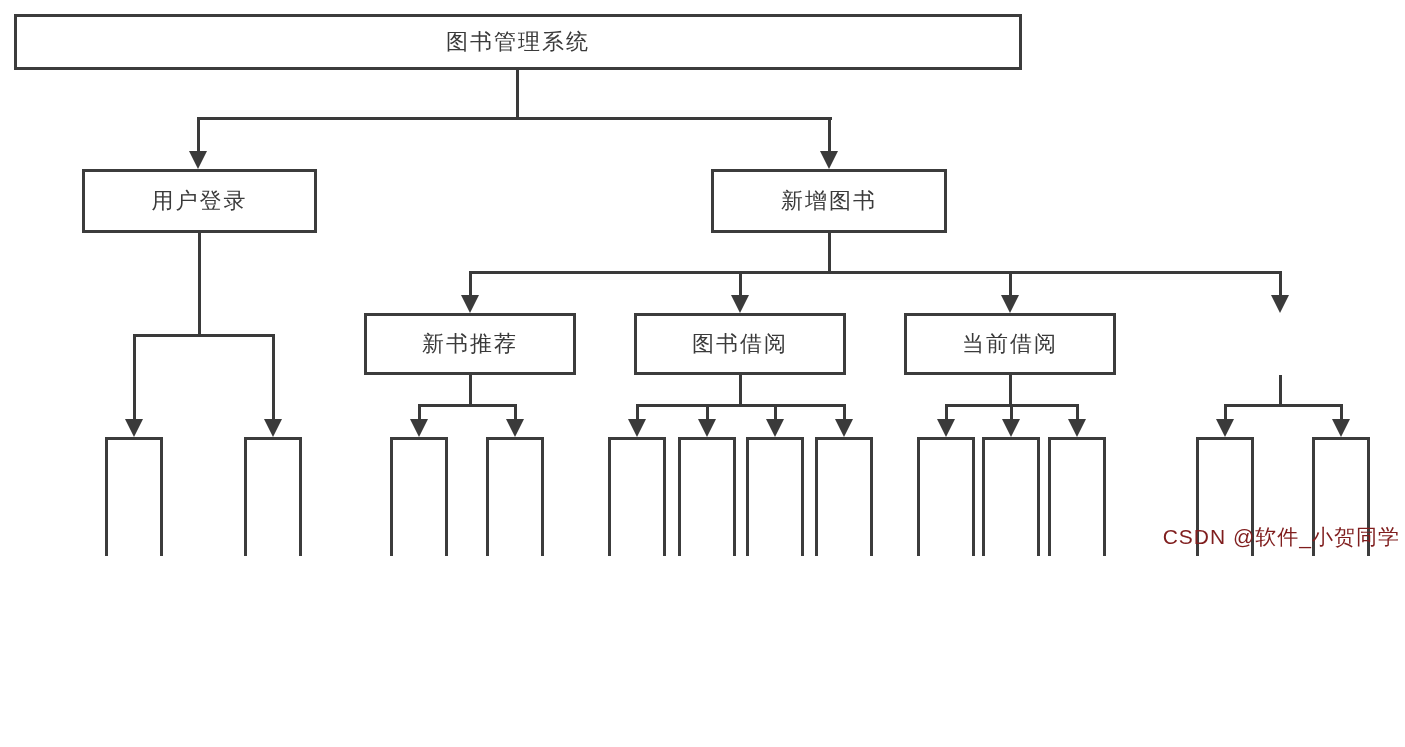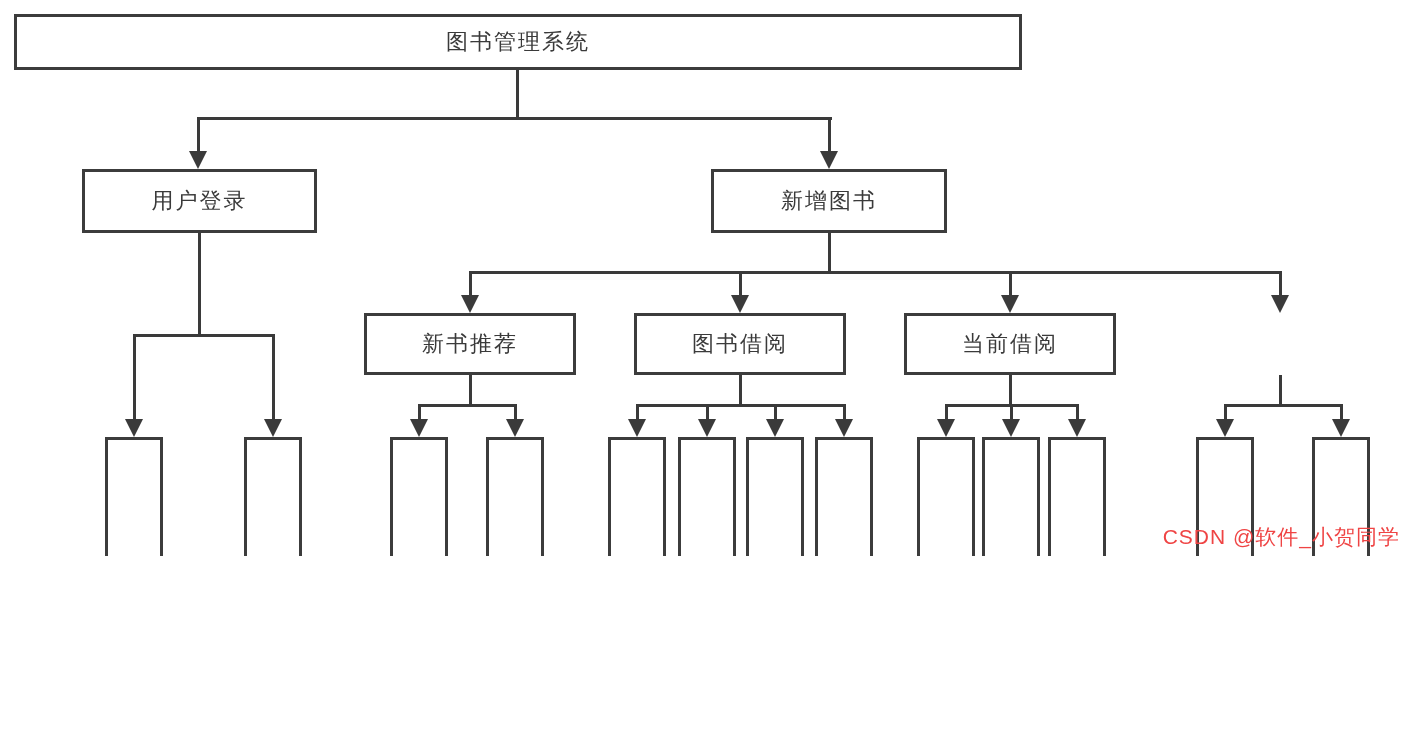--- a/index.html
+++ b/index.html
@@ -19,21 +19,21 @@
   }
   .vl{position:absolute;width:3px;background:#3a3a3a;}
   .hl{position:absolute;height:3px;background:#3a3a3a;}
   .ar{
     position:absolute;width:0;height:0;
     border-left:9px solid transparent;border-right:9px solid transparent;
     border-top:18px solid #3a3a3a;
   }
   .wm{
     position:absolute;right:5px;bottom:5px;z-index:10;
-    font-size:21px;color:#ef4444;letter-spacing:1px;white-space:nowrap;
+    font-size:21px;color:#7f1d1d;letter-spacing:1px;white-space:nowrap;
   }
 </style>
 </head>
 <body>
 
 <div class="canvas">
 
   <div class="box hbox" style="left:14px;top:14px;width:1008px;height:56px;">
     <span>图书管理系统</span>
   </div>

